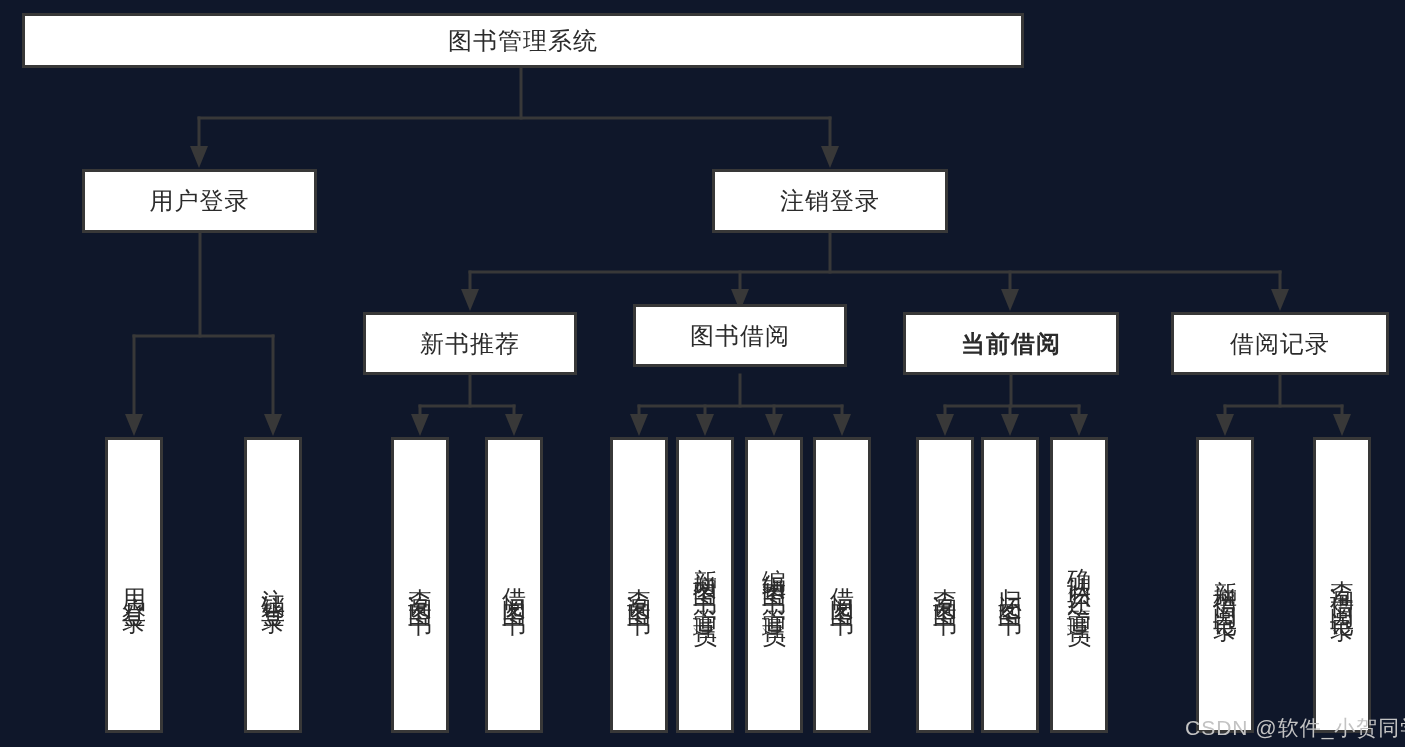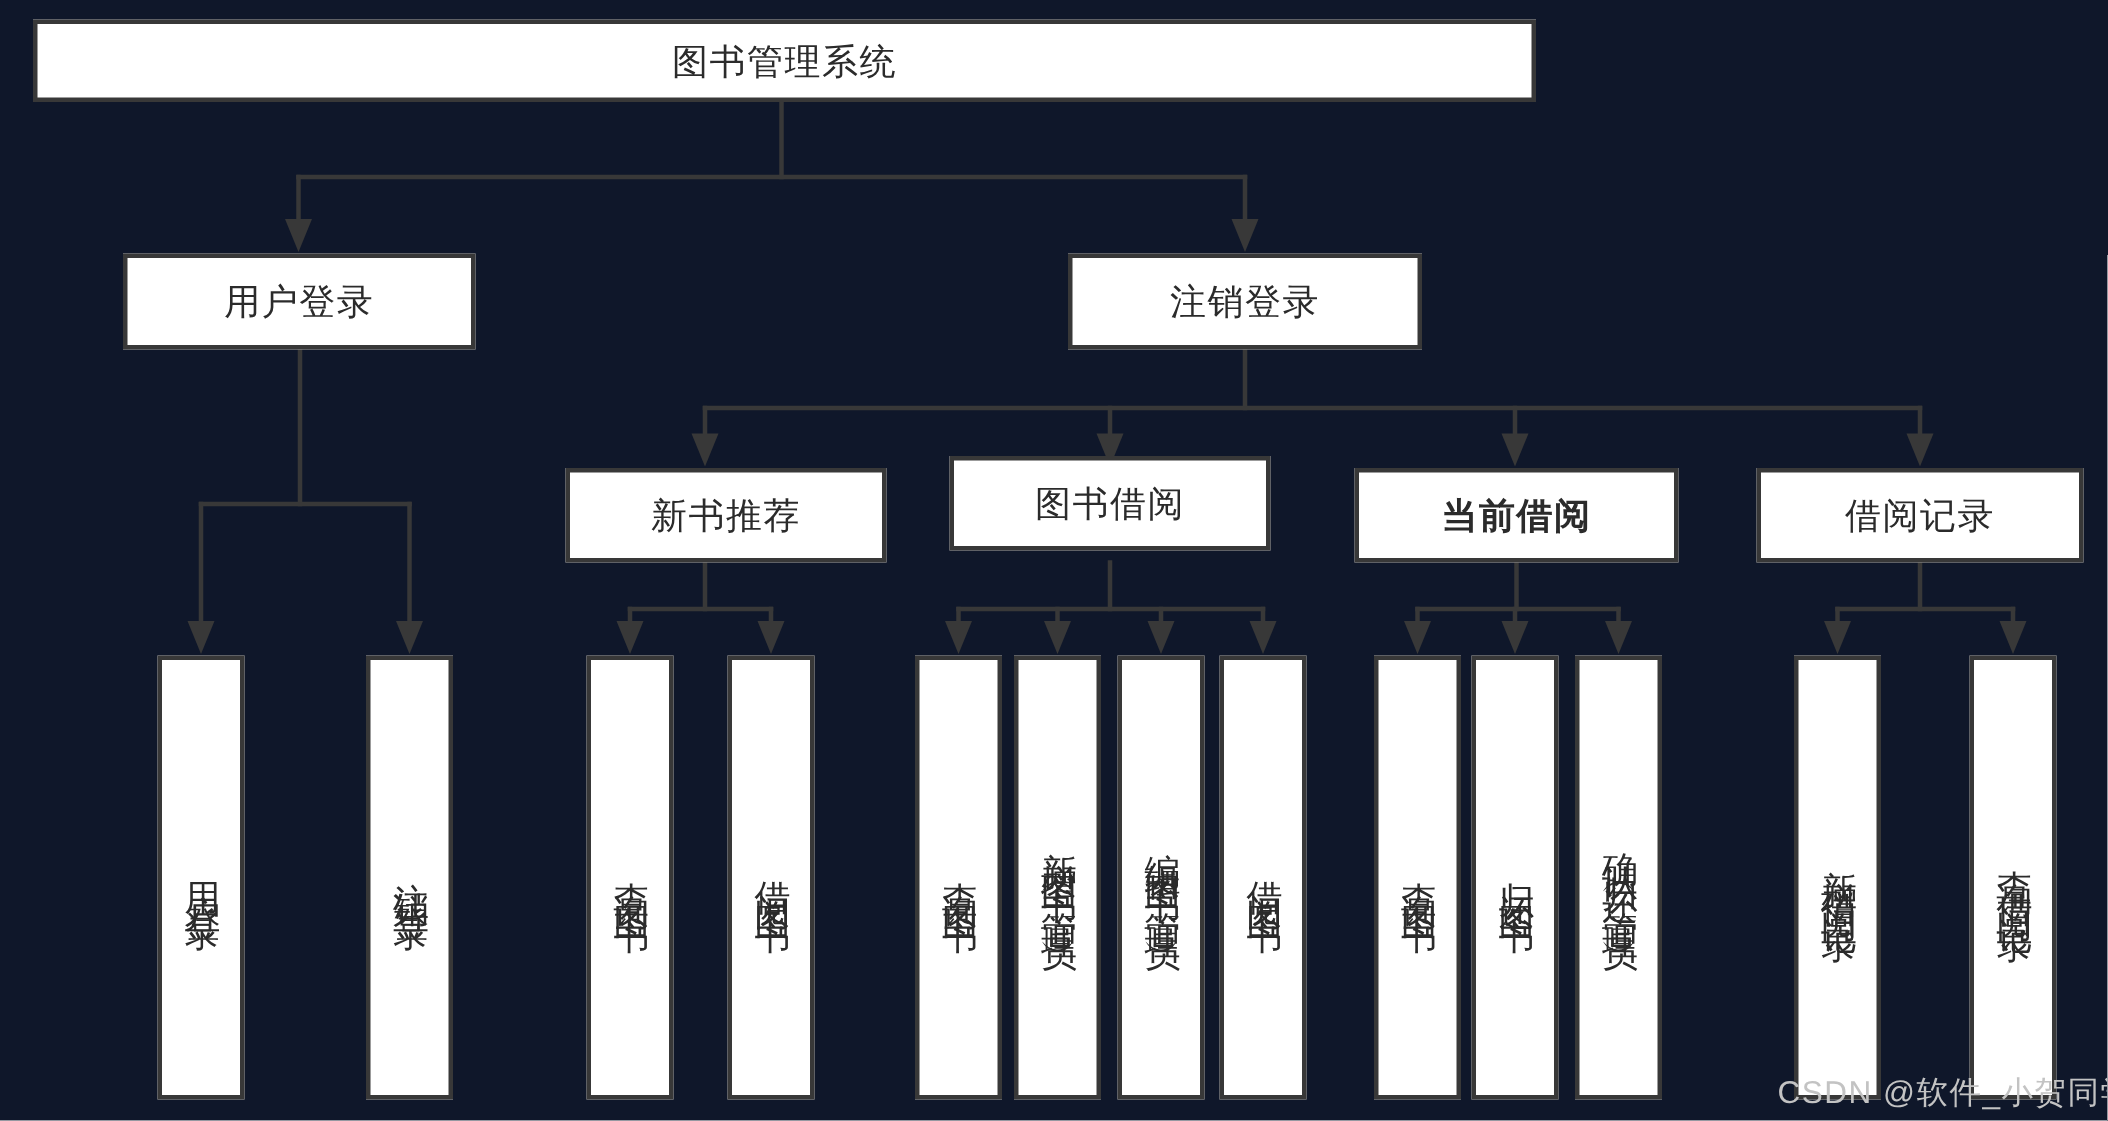--- a/index.html
+++ b/index.html
@@ -142,21 +142,21 @@
       <line x1="1342" y1="406" x2="1342" y2="418"></line>
       <path d="M1333,414 L1351,414 L1342,436 Z"></path>
     </g>
   </svg>
 
   <div class="box" style="left:22px; top:13px; width:1002px; height:55px;">图书管理系统</div>
 
   <div class="box" style="left:82px; top:169px; width:235px; height:64px;">用户登录</div>
   <div class="box" style="left:712px; top:169px; width:236px; height:64px;">注销登录</div>
 
-  <div class="box" style="left:377px; top:312px; width:214px; height:63px;">新书推荐</div>
+  <div class="box" style="left:363px; top:312px; width:214px; height:63px;">新书推荐</div>
   <div class="box" style="left:633px; top:304px; width:214px; height:63px;">图书借阅</div>
   <div class="box" style="left:903px; top:312px; width:216px; height:63px;font-weight:bold;">当前借阅</div>
   <div class="box" style="left:1171px; top:312px; width:218px; height:63px;">借阅记录</div>
 
   <div class="box leaf" style="left:105px; top:437px; width:58px; height:296px;">用户登录</div>
   <div class="box leaf" style="left:244px; top:437px; width:58px; height:296px;">注销登录</div>
 
   <div class="box leaf" style="left:391px; top:437px; width:58px; height:296px;">查询图书</div>
   <div class="box leaf" style="left:485px; top:437px; width:58px; height:296px;">借阅图书</div>
 

